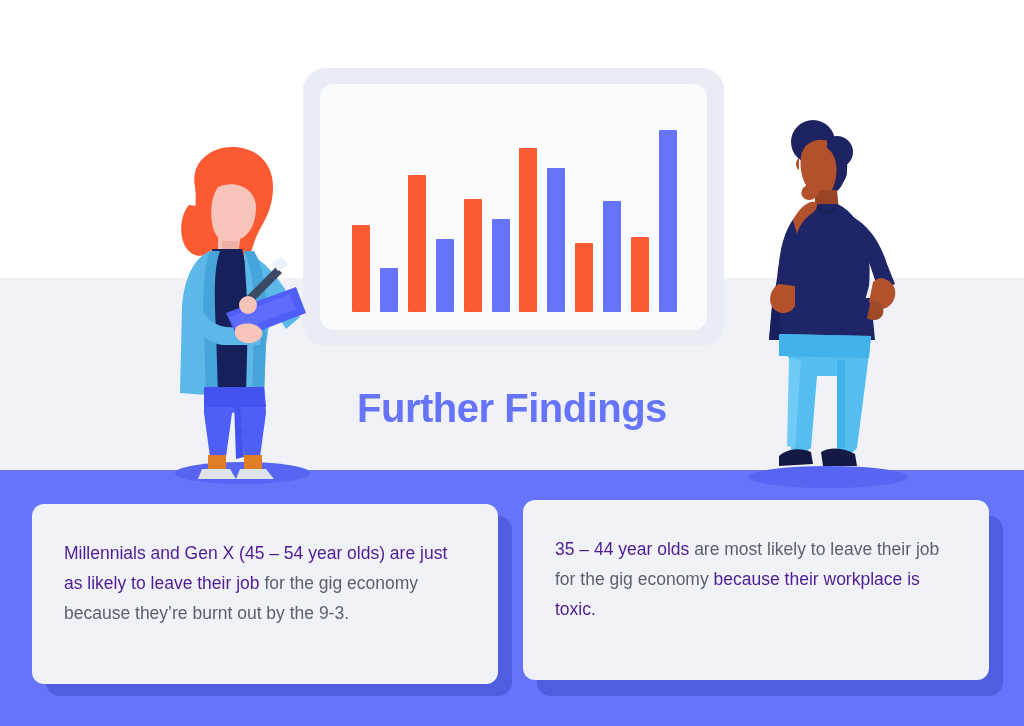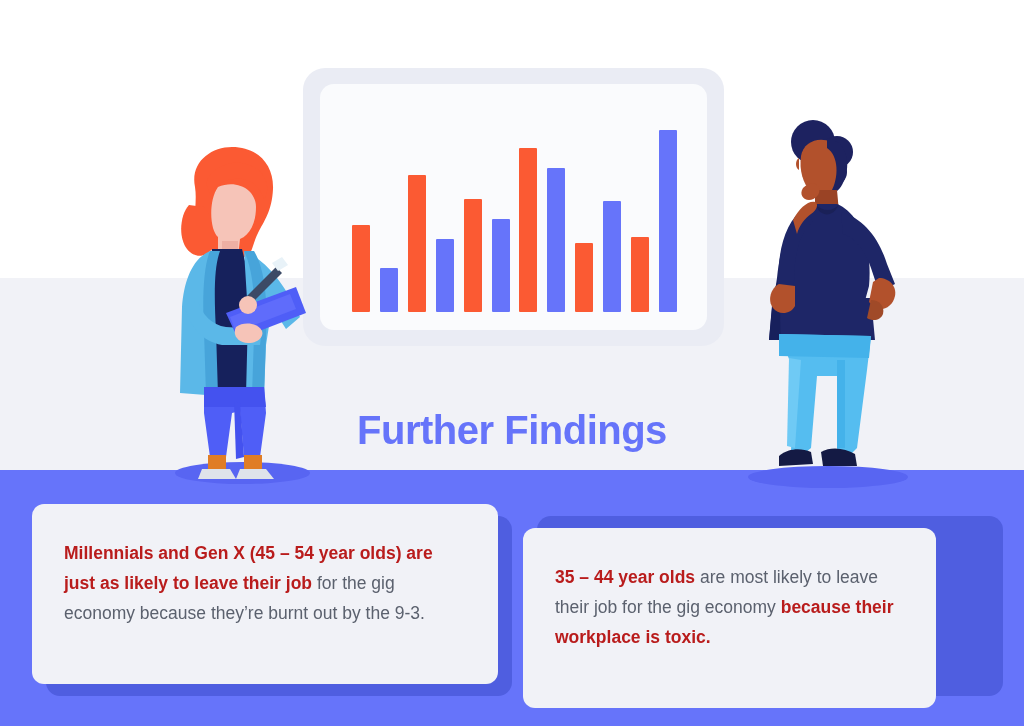--- a/index.html
+++ b/index.html
@@ -27,42 +27,42 @@
     width: 387px; height: 246px;
     background: #fafbfd; border-radius: 14px;
   }
   .bars { position: absolute; left: 352px; top: 130px; width: 325px; height: 182px; }
   .bar  { position: absolute; bottom: 0; width: 18px; border-radius: 1px; }
   .bar.o { background: #fb5a33; }
   .bar.b { background: #6674fa; }
 
   
   .title {
-    position: absolute; left: 0; top: 408px; width: 1024px;
+    position: absolute; left: 0; top: 386px; width: 1024px;
     text-align: center;
     font-size: 40px; font-weight: bold; letter-spacing: -0.5px;
     color: #6674fa;
   }
 
   
   .card-shadow {
     position: absolute; background: #4f5ee0; border-radius: 14px;
   }
   .card {
     position: absolute; background: #f1f2f7; border-radius: 12px;
     padding: 34px 36px 20px 32px;
   }
   .card p {
     font-size: 17.5px; line-height: 30px; color: #5b616e; font-weight: normal;
   }
-  .card p b { font-weight: bold; color: #b91c1c; }
+  .card p b { font-weight: normal; color: #4c1d95; }
 
   .card-left        { left: 32px;  top: 504px; width: 466px; height: 180px; }
   .card-left-shadow { left: 46px;  top: 516px; width: 466px; height: 180px; }
-  .card-right        { left: 523px; top: 528px; width: 413px; height: 180px; }
+  .card-right        { left: 523px; top: 500px; width: 466px; height: 180px; }
   .card-right-shadow { left: 537px; top: 516px; width: 466px; height: 180px; }
 
   
   .char { position: absolute; }
   .char-left  { left: 140px; top: 145px; width: 170px; height: 345px; }
   .char-right { left: 745px; top: 108px; width: 175px; height: 382px; }
 
   .floor-shadow { position: absolute; border-radius: 50%; background: #5865f2; }
   .fs-left  { left: 175px; top: 462px; width: 135px; height: 22px; }
   .fs-right { left: 748px; top: 466px; width: 160px; height: 22px; }

